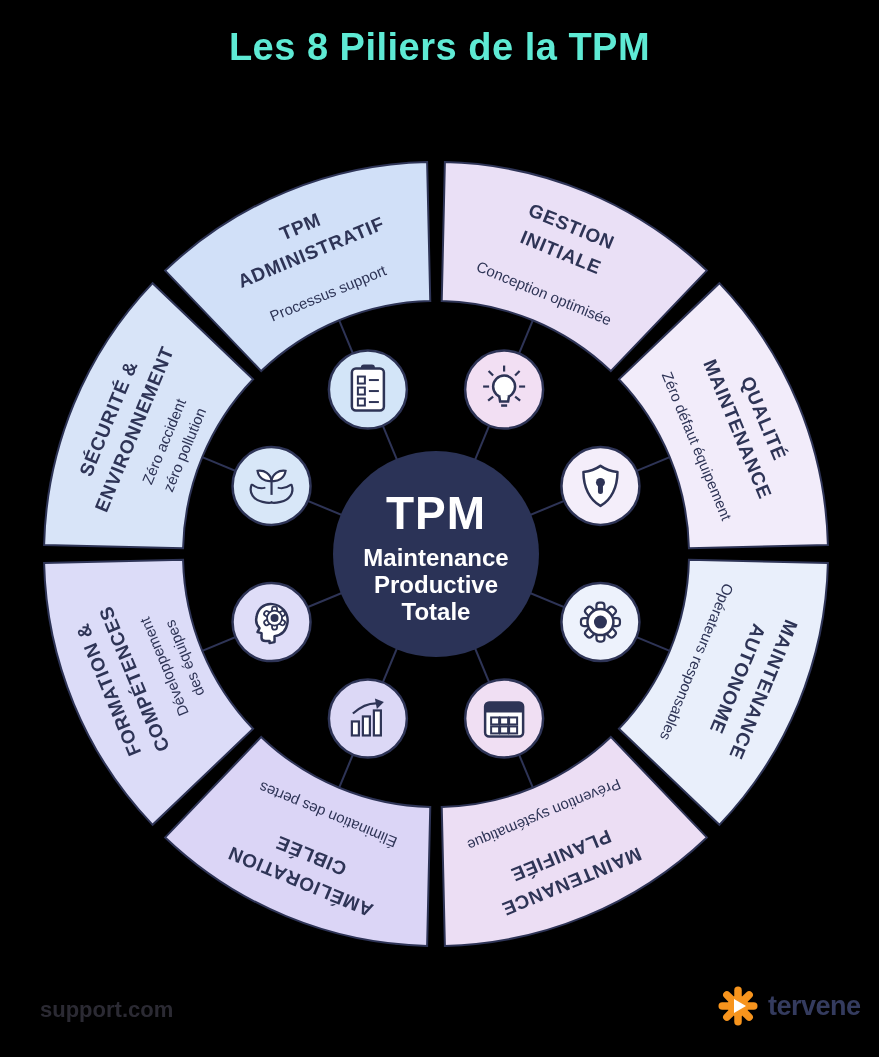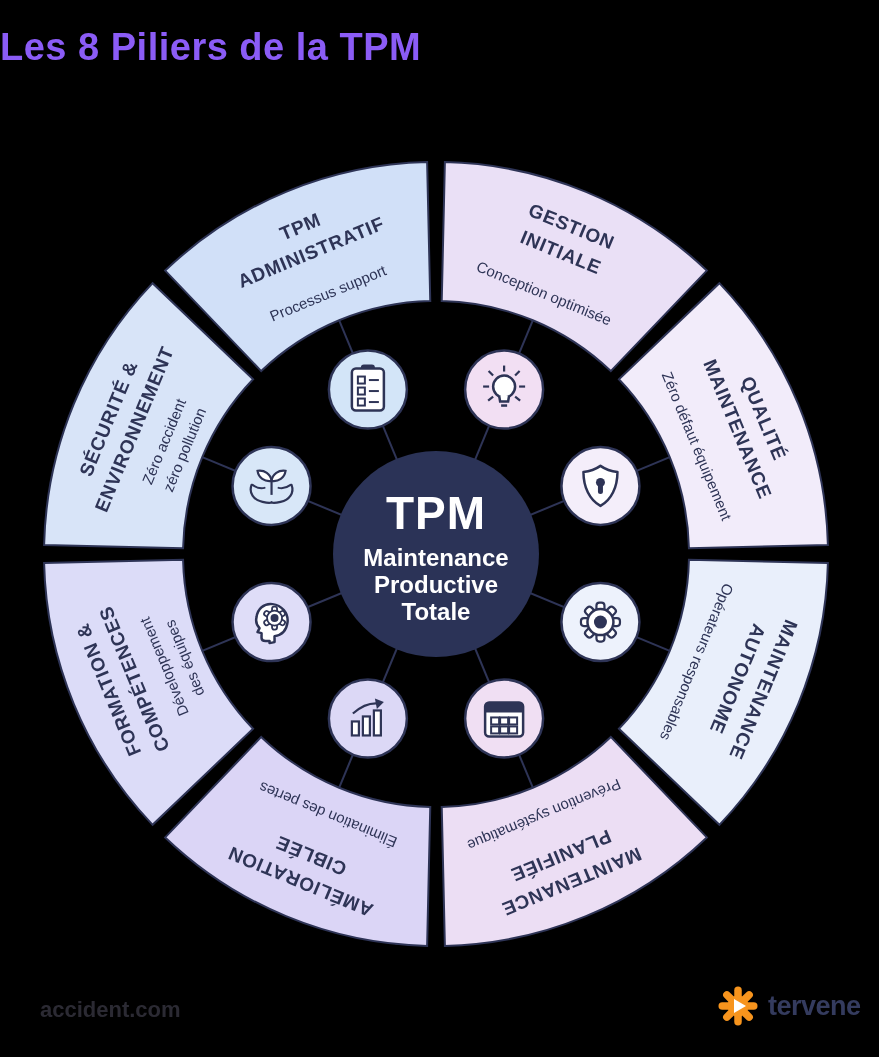--- a/index.html
+++ b/index.html
@@ -1,19 +1,19 @@
 <!DOCTYPE html>
 <html><head>
 <meta charset="utf-8">
 <style>
   html,body{margin:0;padding:0;background:#000;}
   #stage{position:relative;width:879px;height:1057px;background:#000;overflow:hidden;
          font-family:"Liberation Sans",sans-serif;}
-  #page-title{position:absolute;top:26px;left:0;width:879px;
-    font-size:38px;font-weight:800;color:#8b5cf6;letter-spacing:0.5px;}
+  #page-title{position:absolute;top:26px;left:0;width:879px;text-align:center;
+    font-size:38px;font-weight:800;color:#5eead4;letter-spacing:0.5px;}
   #wheel{position:absolute;left:0;top:0;}
   text{font-family:"Liberation Sans",sans-serif;}
   .seg-title{font-size:19px;font-weight:bold;fill:#2e3456;letter-spacing:0.8px;}
   .seg-sub{font-size:15px;font-weight:500;fill:#2e3456;}
   .center-acronym{font-size:46px;font-weight:bold;fill:#ffffff;letter-spacing:1px;}
   .center-label{font-size:24px;font-weight:bold;fill:#ffffff;}
   #website-url{position:absolute;left:40px;top:997px;font-size:22px;font-weight:600;color:#2b2a33;}
   #brand-logo{position:absolute;left:712px;top:982px;width:160px;height:48px;}
   .brand-text{font-size:27px;font-weight:bold;fill:#343b5e;letter-spacing:-0.5px;}
 </style>
@@ -167,21 +167,21 @@
         <text x="436" y="265" text-anchor="middle" class="seg-sub">Zéro accident</text>
         <text x="436" y="287" text-anchor="middle" class="seg-sub">zéro pollution</text>
       </g>
       <path d="M165.17409485787158,270.5968788034492 A392,392 0 0 1 427.1065652394695,162.10089714550224 L430.26010460608614,301.06511984135733 A253,253 0 0 0 261.2067499975549,371.0893120848792 Z" fill="#d1e0f8" stroke="#2e3456" stroke-width="2"></path>
       <g transform="rotate(337.5 436 554)">
         <text x="436" y="206" text-anchor="middle" class="seg-title">TPM</text>
         <text x="436" y="234" text-anchor="middle" class="seg-title">ADMINISTRATIF</text>
         <text x="436" y="277" text-anchor="middle" class="seg-sub">Processus support</text>
       </g>
     </svg>
-  <div id="website-url">accident.com</div>
+  <div id="website-url">support.com</div>
   <svg id="brand-logo" viewBox="-26 -24 160 48">
     <g id="logo-icon">
         <rect x="-3.75" y="-19.5" width="7.5" height="13" rx="3.75" transform="rotate(0)" fill="#f7941d"></rect>
         <rect x="-3.75" y="-19.5" width="7.5" height="13" rx="3.75" transform="rotate(45)" fill="#f7941d"></rect>
         <rect x="-3.75" y="-19.5" width="7.5" height="13" rx="3.75" transform="rotate(90)" fill="#f7941d"></rect>
         <rect x="-3.75" y="-19.5" width="7.5" height="13" rx="3.75" transform="rotate(135)" fill="#f7941d"></rect>
         <rect x="-3.75" y="-19.5" width="7.5" height="13" rx="3.75" transform="rotate(180)" fill="#f7941d"></rect>
         <rect x="-3.75" y="-19.5" width="7.5" height="13" rx="3.75" transform="rotate(225)" fill="#f7941d"></rect>
         <rect x="-3.75" y="-19.5" width="7.5" height="13" rx="3.75" transform="rotate(270)" fill="#f7941d"></rect>
         <rect x="-3.75" y="-19.5" width="7.5" height="13" rx="3.75" transform="rotate(315)" fill="#f7941d"></rect>

